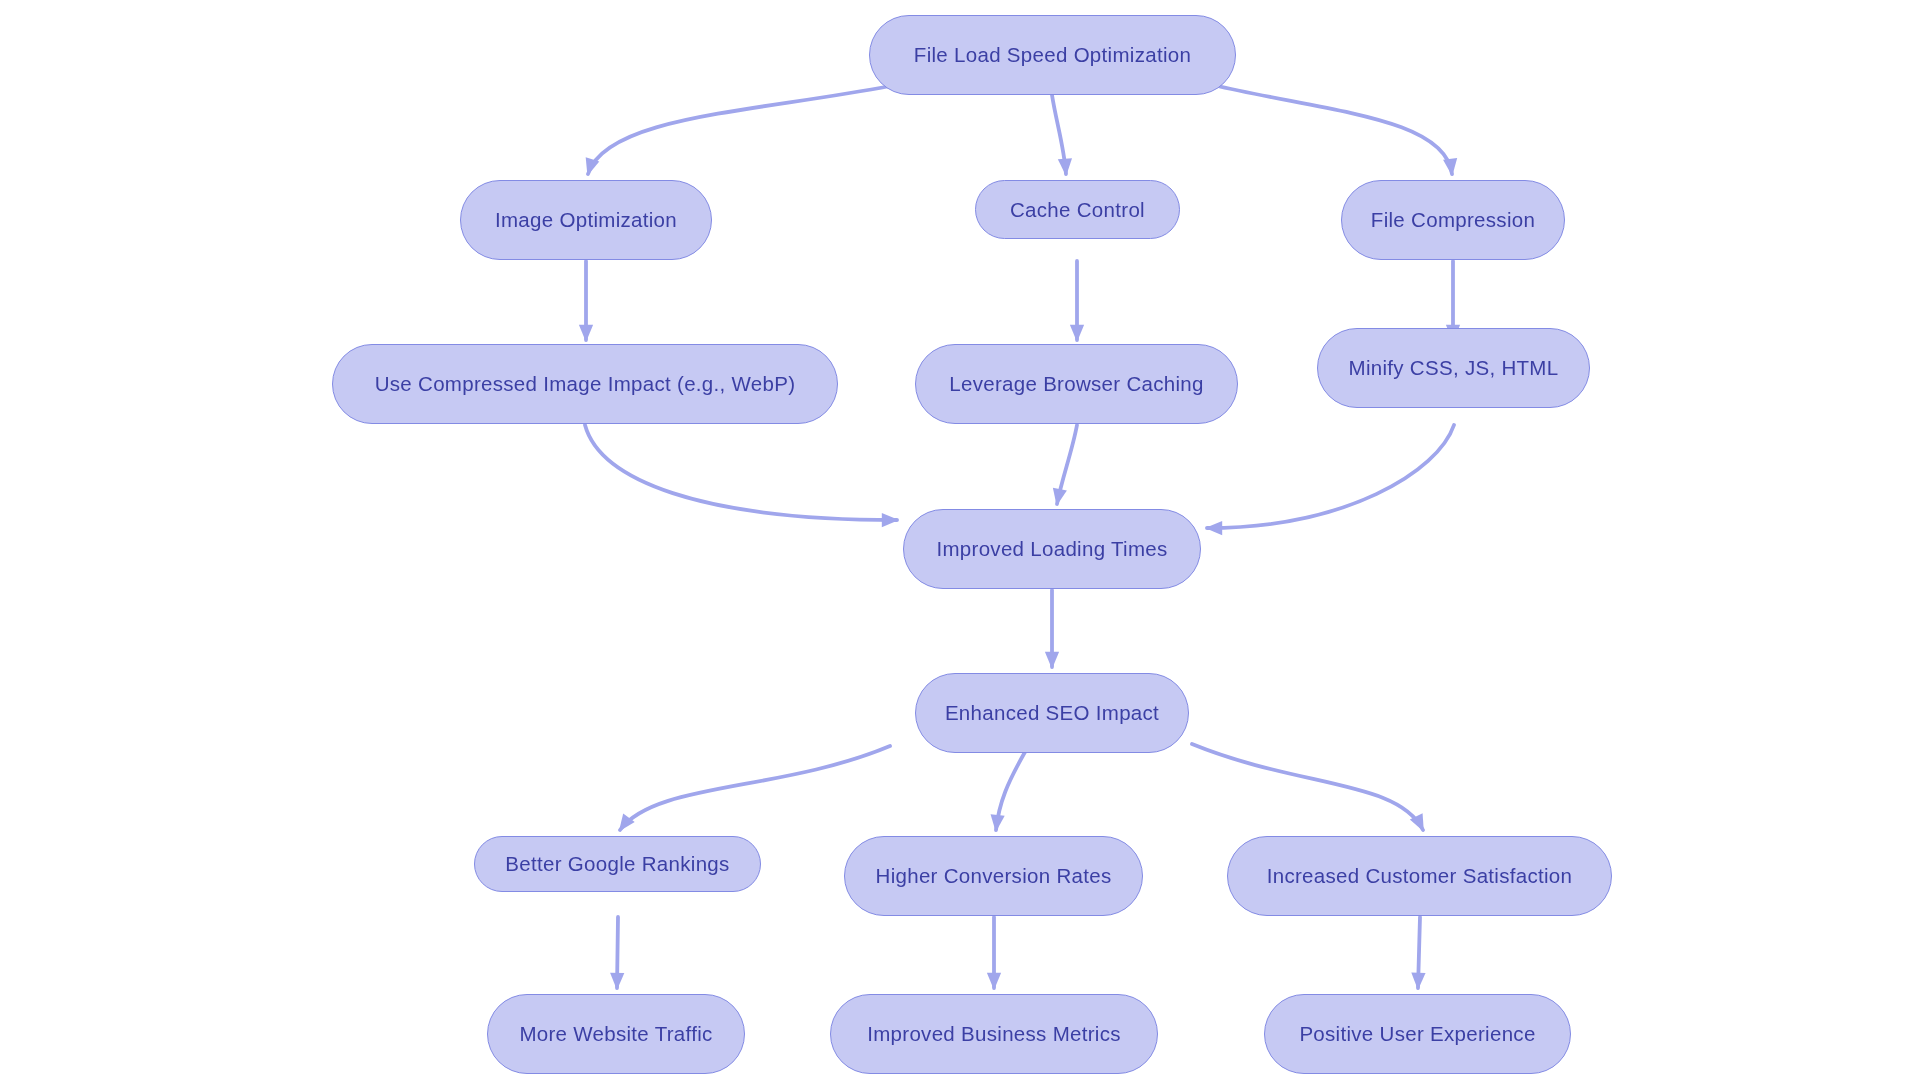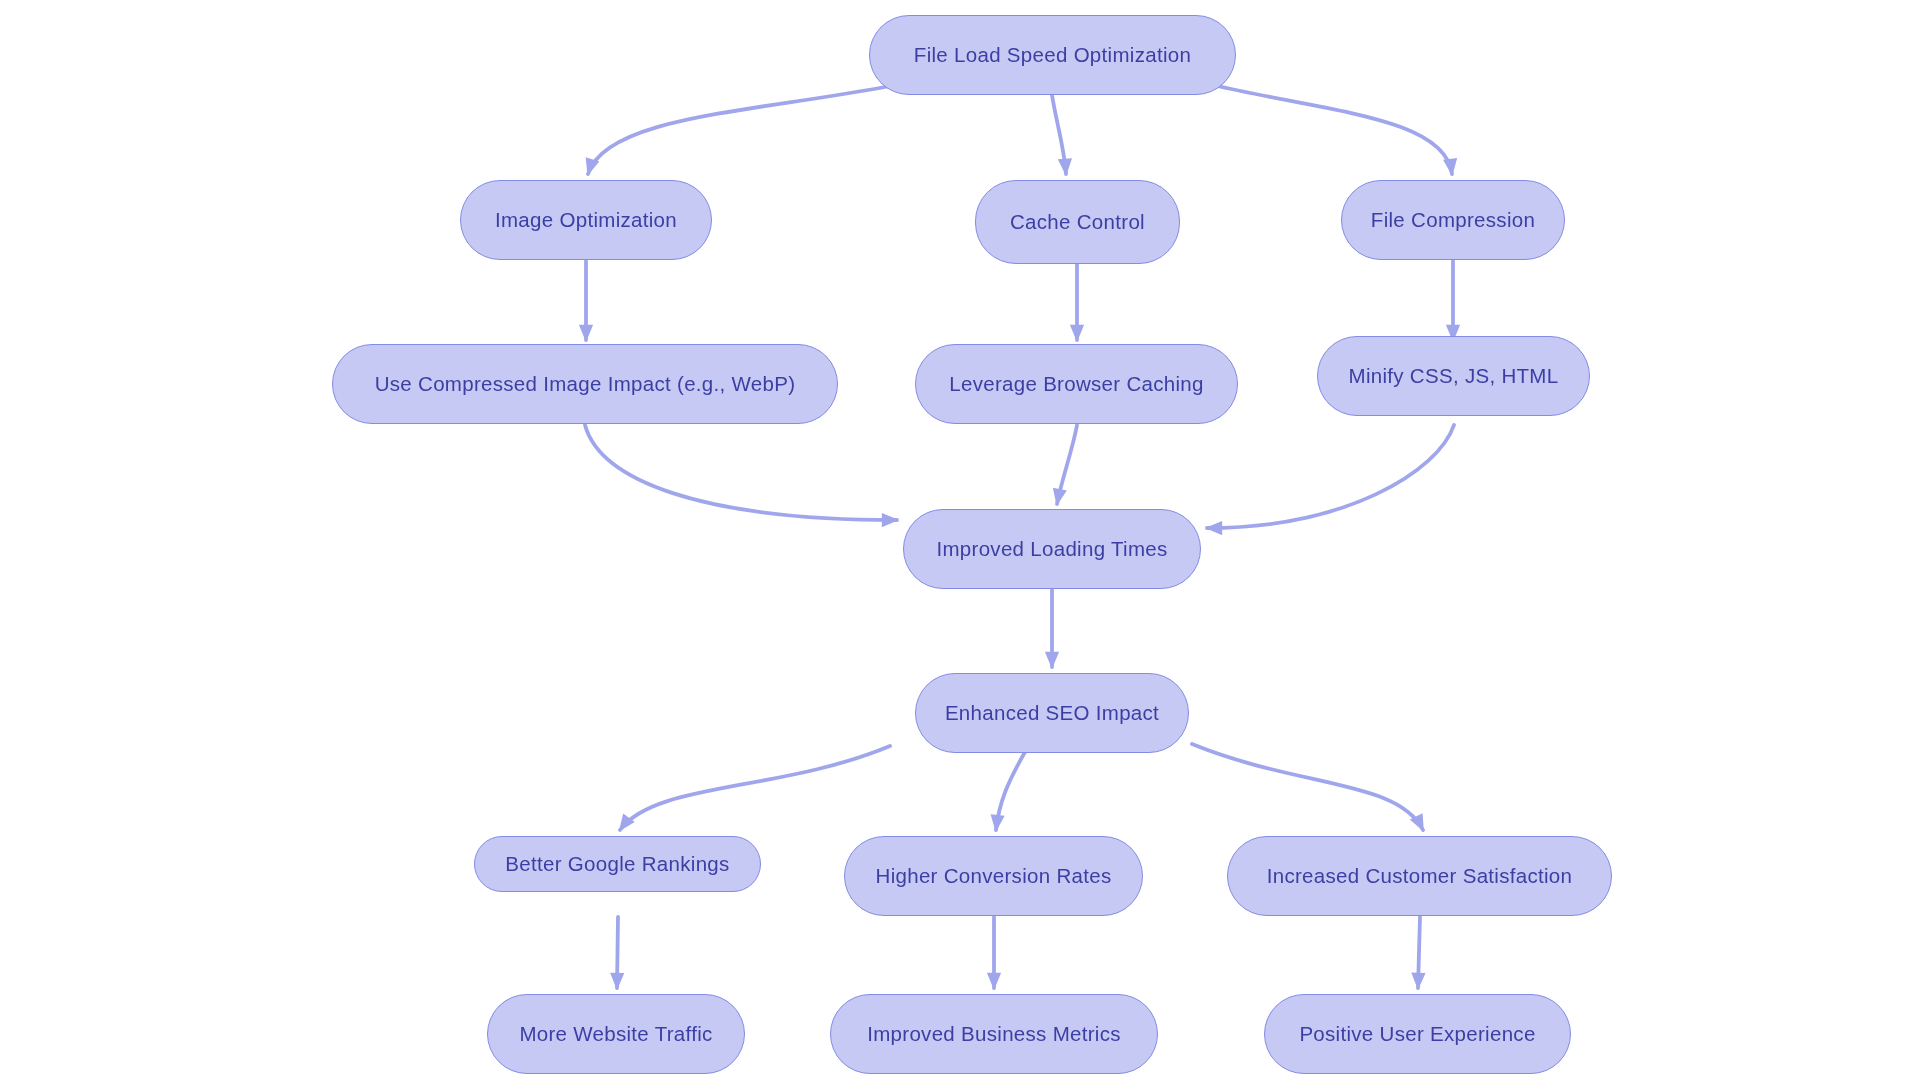--- a/index.html
+++ b/index.html
@@ -75,33 +75,33 @@
         <path class="edge" d="M 1420 917 L 1418 988" marker-end="url(#arrowhead)"></path>
       </g>
   </svg>
   <div id="nodes-layer">
       <div class="node" style="left: 869px; top: 15px; width: 367px; height: 80px;">
         <span class="node-label">File Load Speed Optimization</span>
       </div>
       <div class="node" style="left: 460px; top: 180px; width: 252px; height: 80px;">
         <span class="node-label">Image Optimization</span>
       </div>
-      <div class="node" style="left: 975px; top: 180px; width: 205px; height: 84px;">
+      <div class="node" style="left: 975px; top: 180px; width: 205px; height: 59px;">
         <span class="node-label">Cache Control</span>
       </div>
       <div class="node" style="left: 1341px; top: 180px; width: 224px; height: 80px; text-align: right;">
         <span class="node-label">File Compression</span>
       </div>
       <div class="node" style="left: 332px; top: 344px; width: 506px; height: 80px;">
         <span class="node-label">Use Compressed Image Impact (e.g., WebP)</span>
       </div>
       <div class="node" style="left: 915px; top: 344px; width: 323px; height: 80px;">
         <span class="node-label">Leverage Browser Caching</span>
       </div>
-      <div class="node" style="left: 1317px; top: 336px; width: 273px; height: 80px;">
+      <div class="node" style="left: 1317px; top: 328px; width: 273px; height: 80px;">
         <span class="node-label">Minify CSS, JS, HTML</span>
       </div>
       <div class="node" style="left: 903px; top: 509px; width: 298px; height: 80px;">
         <span class="node-label">Improved Loading Times</span>
       </div>
       <div class="node" style="left: 915px; top: 673px; width: 274px; height: 80px;">
         <span class="node-label">Enhanced SEO Impact</span>
       </div>
       <div class="node" style="left: 474px; top: 836px; width: 287px; height: 56px;">
         <span class="node-label">Better Google Rankings</span>

